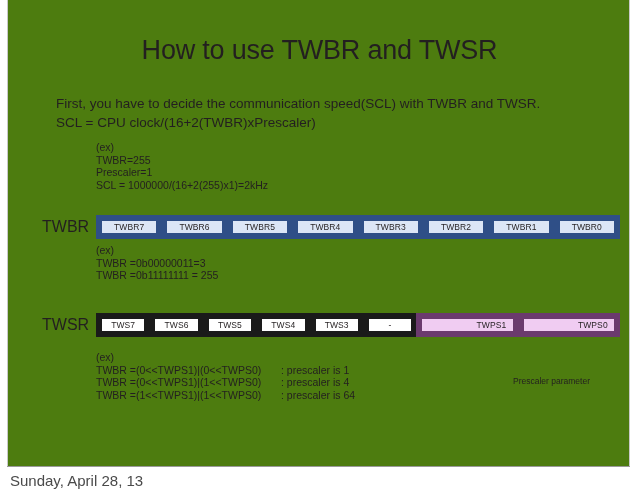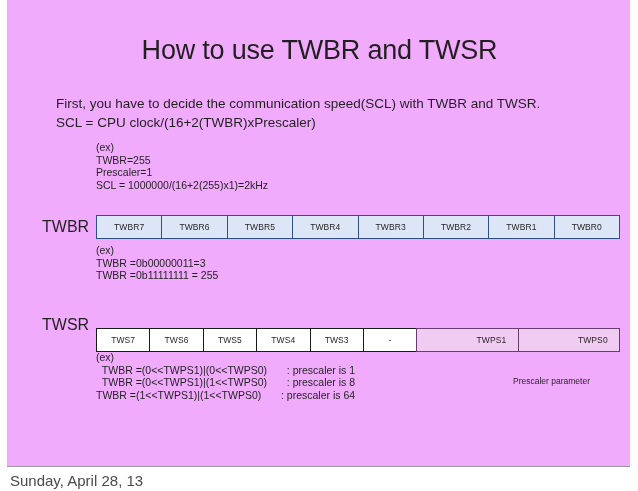--- a/index.html
+++ b/index.html
@@ -16,21 +16,21 @@
     position: relative;
   }
 
   
   .slide {
     position: absolute;
     left: 7px;
     top: 0px;
     width: 623px;
     height: 466px;
-    background: #f0abfc;
+    background: #4d7c0f;
     border-left: 1px solid #c9c9c9;
     border-right: 1px solid #c9c9c9;
     box-sizing: border-box;
   }
 
   .title {
     position: absolute;
     left: 0;
     top: 35px;
     width: 623px;
@@ -57,21 +57,21 @@
     font-size: 10.5px;
     line-height: 12.6px;
     color: #231f20;
   }
   .exblock div { white-space: nowrap; }
 
   .ex1 { left: 88px; top: 141px; }
   .ex2 { left: 88px; top: 244px; }
   .ex3 { left: 88px; top: 351px; }
 
-  .ex3 .row { display: flex; justify-content: flex-end; }
+  .ex3 .row { display: flex; }
   .ex3 .expr { width: 185px; }
   .ex3 .note { }
 
   
   .reglabel {
     position: absolute;
     font-size: 16px;
     color: #231f20;
     white-space: nowrap;
   }
@@ -81,33 +81,33 @@
   
   .regtable {
     position: absolute;
     left: 88px;
     width: 523px;
     height: 24px;
     display: flex;
     box-sizing: border-box;
   }
   .regtable.twbr { top: 215px; }
-  .regtable.twsr { top: 328px; }
+  .regtable.twsr { top: 313px; }
 
   .cell {
     flex: 1 1 0;
     height: 24px;
     box-sizing: border-box;
     display: flex;
     align-items: center;
     justify-content: center;
     font-size: 8.5px;
     letter-spacing: 0.1px;
     color: #231f20;
-    border: 1px solid #4d7c0f;
+    border: 6px solid #4d7c0f;
     margin-right: -1px;
   }
   .regtable.twbr .cell {
     background: #dce6f6;
     border-color: #2f4f87;
   }
   .regtable.twsr .cell {
     background: #ffffff;
     border-color: #1a1a1a;
   }
@@ -200,21 +200,21 @@
   <div class="caption">Prescaler parameter</div>
 
   <div class="exblock ex3">
     <div>(ex)</div>
     <div class="row">
       <span class="expr">TWBR =(0&lt;&lt;TWPS1)|(0&lt;&lt;TWPS0)</span>
       <span class="note">: prescaler is 1</span>
     </div>
     <div class="row">
       <span class="expr">TWBR =(0&lt;&lt;TWPS1)|(1&lt;&lt;TWPS0)</span>
-      <span class="note">: prescaler is 8</span>
+      <span class="note">: prescaler is 4</span>
     </div>
     <div class="row">
       <span class="expr">TWBR =(1&lt;&lt;TWPS1)|(1&lt;&lt;TWPS0)</span>
       <span class="note">: prescaler is 64</span>
     </div>
   </div>
 
 </div>
 
 <div class="footer-rule"></div>

